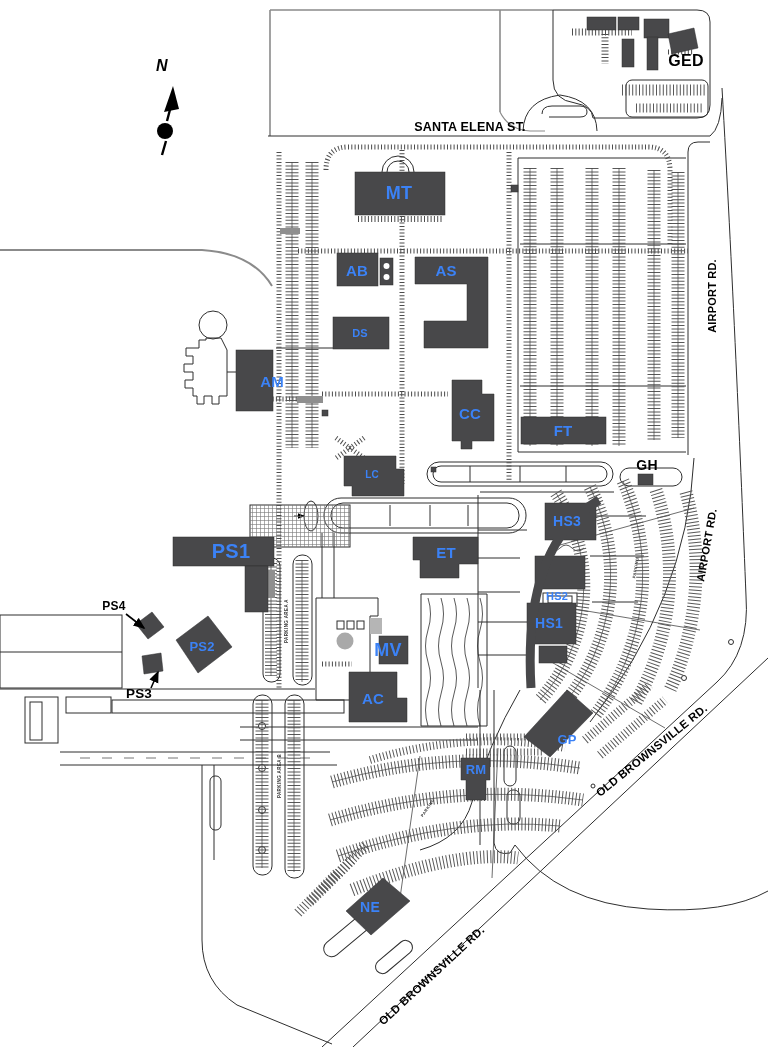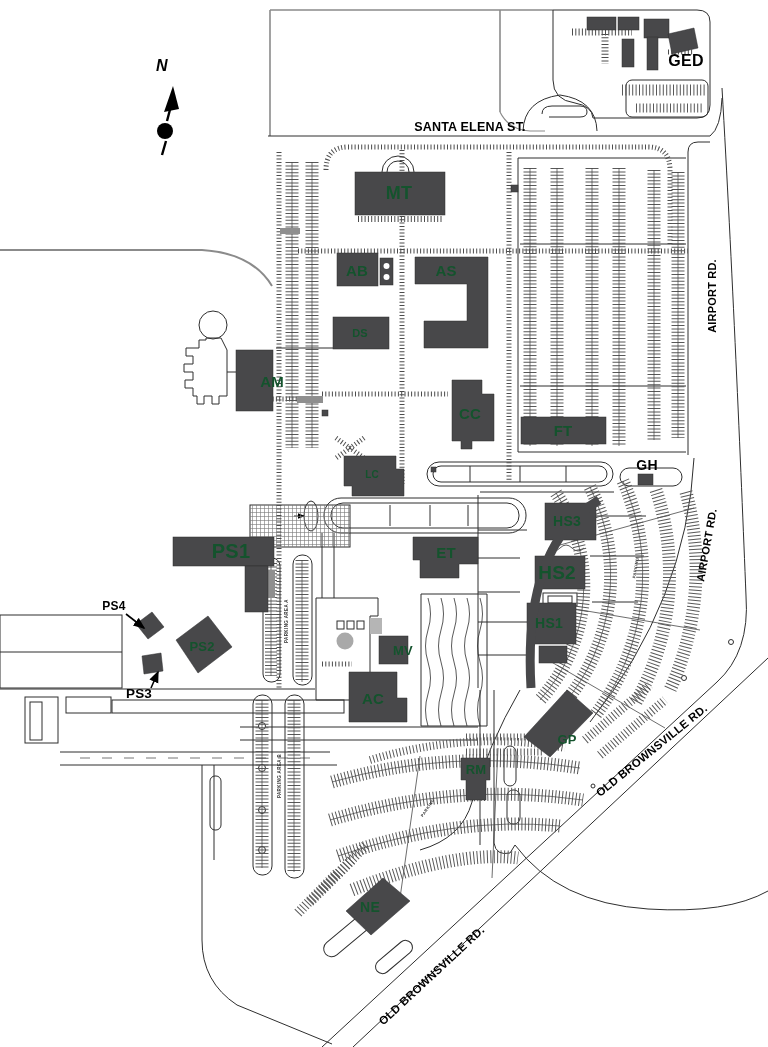--- a/index.html
+++ b/index.html
@@ -1,21 +1,21 @@
 <!DOCTYPE html>
 <html><head>
 <meta charset="utf-8">
 <style>
   html,body{margin:0;padding:0;background:#fff;}
   .map{position:relative;width:768px;height:1047px;background:#ffffff;
        font-family:"Liberation Sans",sans-serif;overflow:hidden;}
   .map svg{position:absolute;left:0;top:0;}
   .lbl{position:absolute;font-weight:bold;white-space:nowrap;line-height:1;
        transform:translate(-50%,-50%);letter-spacing:.2px;}
-  .wl{color:#14532d;}
+  .wl{color:#3b82f6;}
   .bk{color:#000000;}
   .r90{transform:translate(-50%,-50%) rotate(-90deg);}
   .r80{transform:translate(-50%,-50%) rotate(-80deg);}
   .r39{transform:translate(-50%,-50%) rotate(-39deg);}
   .r43{transform:translate(-50%,-50%) rotate(-43deg);}
   .r55{transform:translate(-50%,-50%) rotate(-55deg);}
   .tiny{font-size:4.5px;color:#333;font-weight:bold;letter-spacing:.4px;}
   .bld{fill:#48484a;stroke:#2c2c2e;stroke-width:.5;}
   .rd{stroke:#2e2e2e;fill:none;stroke-width:1;}
   .gry{stroke:#8b8b8b;fill:none;}
@@ -266,27 +266,27 @@
 <div class="lbl wl" style="left:357px;top:270px;font-size:15px">AB</div>
 <div class="lbl wl" style="left:446px;top:270px;font-size:15px">AS</div>
 <div class="lbl wl" style="left:360px;top:333px;font-size:11px">DS</div>
 <div class="lbl wl" style="left:272px;top:381px;font-size:15px">AM</div>
 <div class="lbl wl" style="left:470px;top:413px;font-size:15px">CC</div>
 <div class="lbl wl" style="left:563px;top:430px;font-size:15px">FT</div>
 <div class="lbl wl" style="left:372px;top:475px;font-size:10px">LC</div>
 <div class="lbl bk" style="left:647px;top:465px;font-size:14px">GH</div>
 <div class="lbl wl" style="left:446px;top:552px;font-size:15px">ET</div>
 <div class="lbl wl" style="left:567px;top:521px;font-size:14px">HS3</div>
-<div class="lbl wl" style="left:557px;top:572px;font-size:19px">HS2</div>
+<div class="lbl wl" style="left:557px;top:596px;font-size:11px">HS2</div>
 <div class="lbl wl" style="left:549px;top:623px;font-size:14px">HS1</div>
 <div class="lbl wl" style="left:231px;top:551px;font-size:20px">PS1</div>
 <div class="lbl wl" style="left:202px;top:646px;font-size:13px">PS2</div>
 <div class="lbl bk" style="left:114px;top:606px;font-size:12px">PS4</div>
 <div class="lbl bk" style="left:139px;top:694px;font-size:13.5px">PS3</div>
-<div class="lbl wl" style="left:403px;top:650px;font-size:13px">MV</div>
+<div class="lbl wl" style="left:388px;top:650px;font-size:18px">MV</div>
 <div class="lbl wl" style="left:373px;top:698px;font-size:15px">AC</div>
 <div class="lbl wl" style="left:567px;top:739px;font-size:13px">GP</div>
 <div class="lbl wl" style="left:476px;top:769px;font-size:13px">RM</div>
 <div class="lbl wl" style="left:370px;top:907px;font-size:14px">NE</div>
 
 <div class="lbl tiny r90" style="left:287px;top:621px">PARKING AREA A</div>
 <div class="lbl tiny r90" style="left:280px;top:776px">PARKING AREA B</div>
 <div class="lbl tiny r80" style="left:636px;top:568px;font-size:4px">PARKING</div>
 <div class="lbl tiny r55" style="left:428px;top:808px;font-size:4px">PARKING</div>
 

